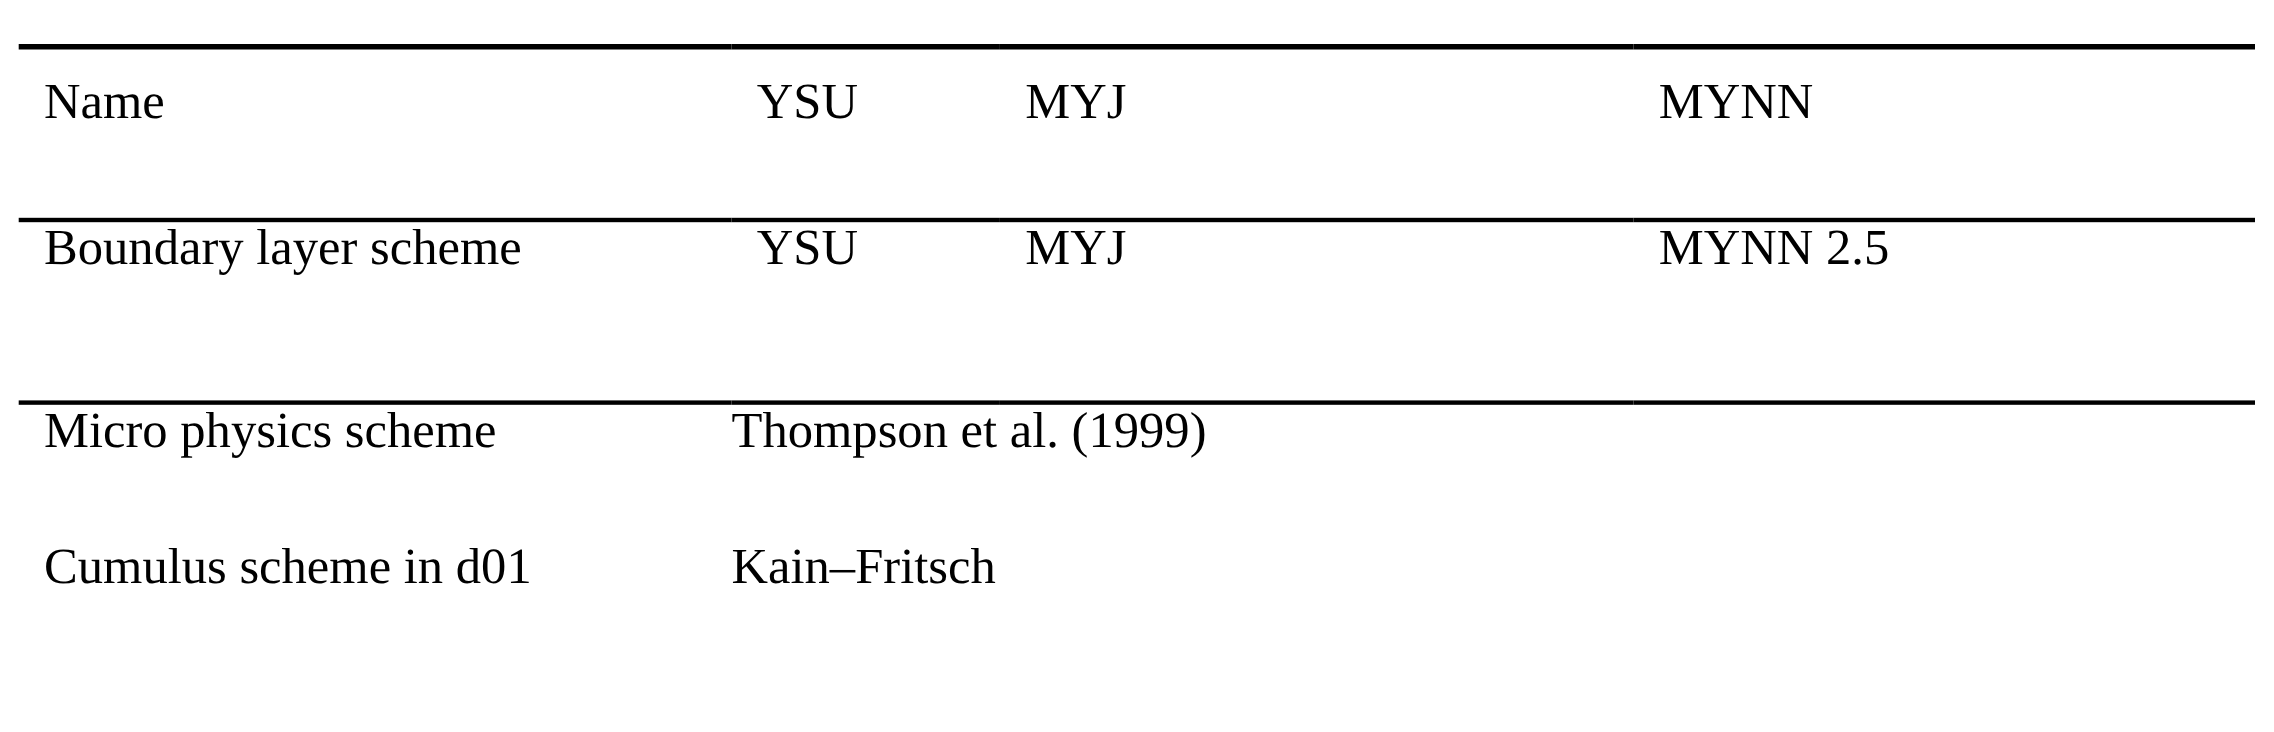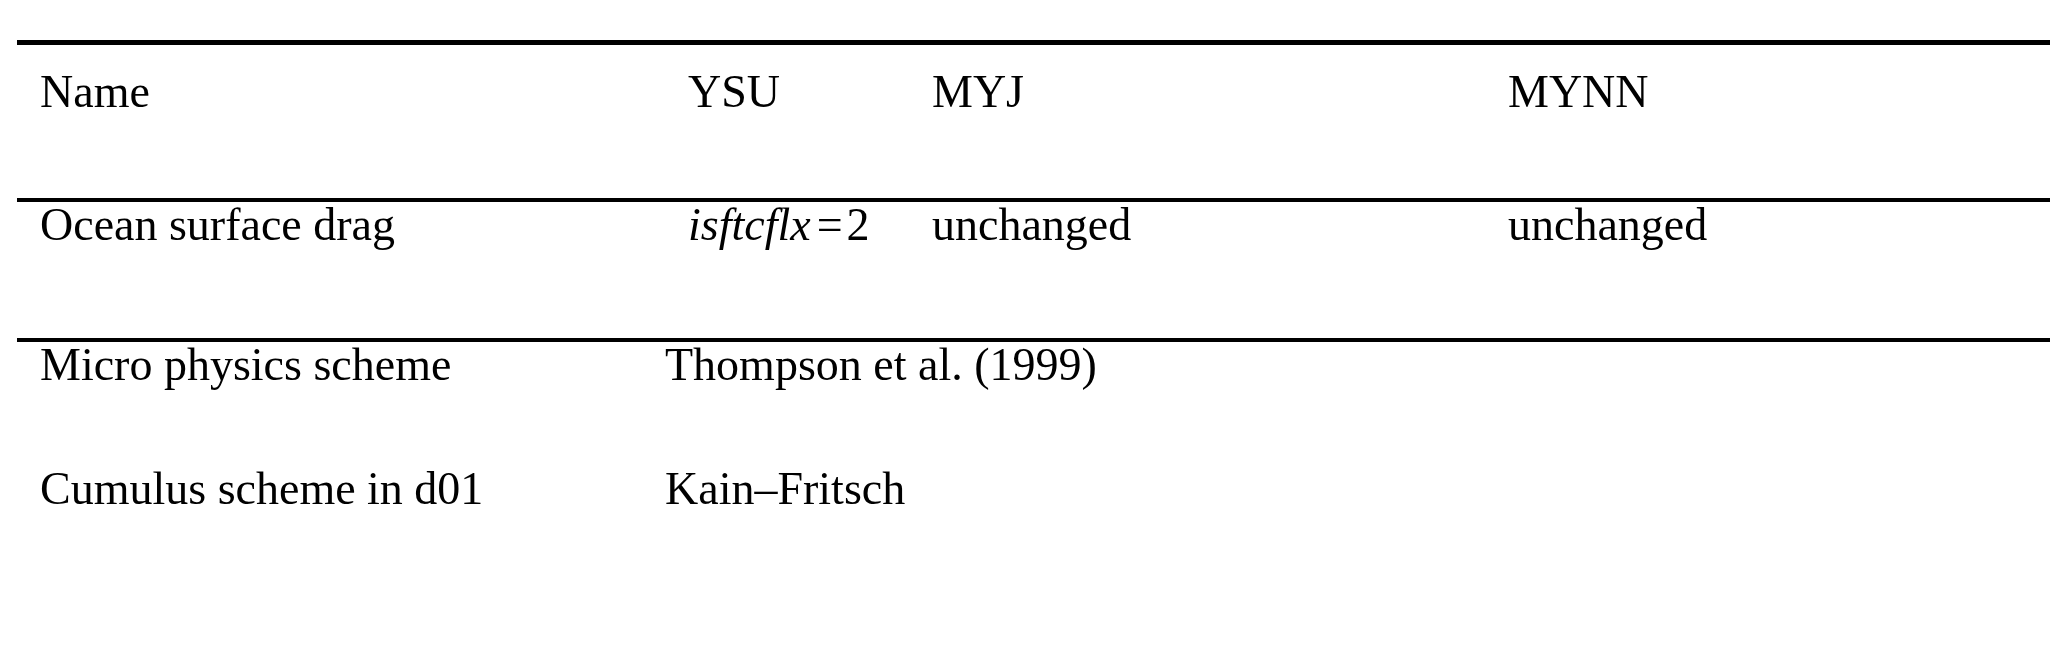--- a/index.html
+++ b/index.html
@@ -111,37 +111,37 @@
             <div class="pad-head-cell"></div>
           </td>
         </tr>
       </tbody>
 
       <tbody>
         <tr>
           <td class="rule-mid" colspan="4"></td>
         </tr>
 
+        <tr class="data-row">
+          <td>
+            <span class="cell-inner">Boundary layer scheme</span>
+            <div class="row-cell-first"></div>
+          </td>
+          <td>
+            <span class="cell-inner">YSU</span>
+          </td>
+          <td>
+            <span class="cell-inner">MYJ</span>
+          </td>
+          <td>
+            <span class="cell-inner">MYNN 2.5</span>
+          </td>
+        </tr>
 
 
-        <tr class="data-row">
-          <td>
-            <span class="cell-inner">Ocean surface drag</span>
-            <div class="row-cell"></div>
-          </td>
-          <td>
-            <span class="cell-inner"><span class="italic">isftcflx</span><span class="eq">=</span><span>2</span></span>
-          </td>
-          <td>
-            <span class="cell-inner">unchanged</span>
-          </td>
-          <td>
-            <span class="cell-inner">unchanged</span>
-          </td>
-        </tr>
 
         <tr>
           <td colspan="4">
             <div style="height:38px"></div>
           </td>
         </tr>
       </tbody>
 
       <tbody>
         <tr>

